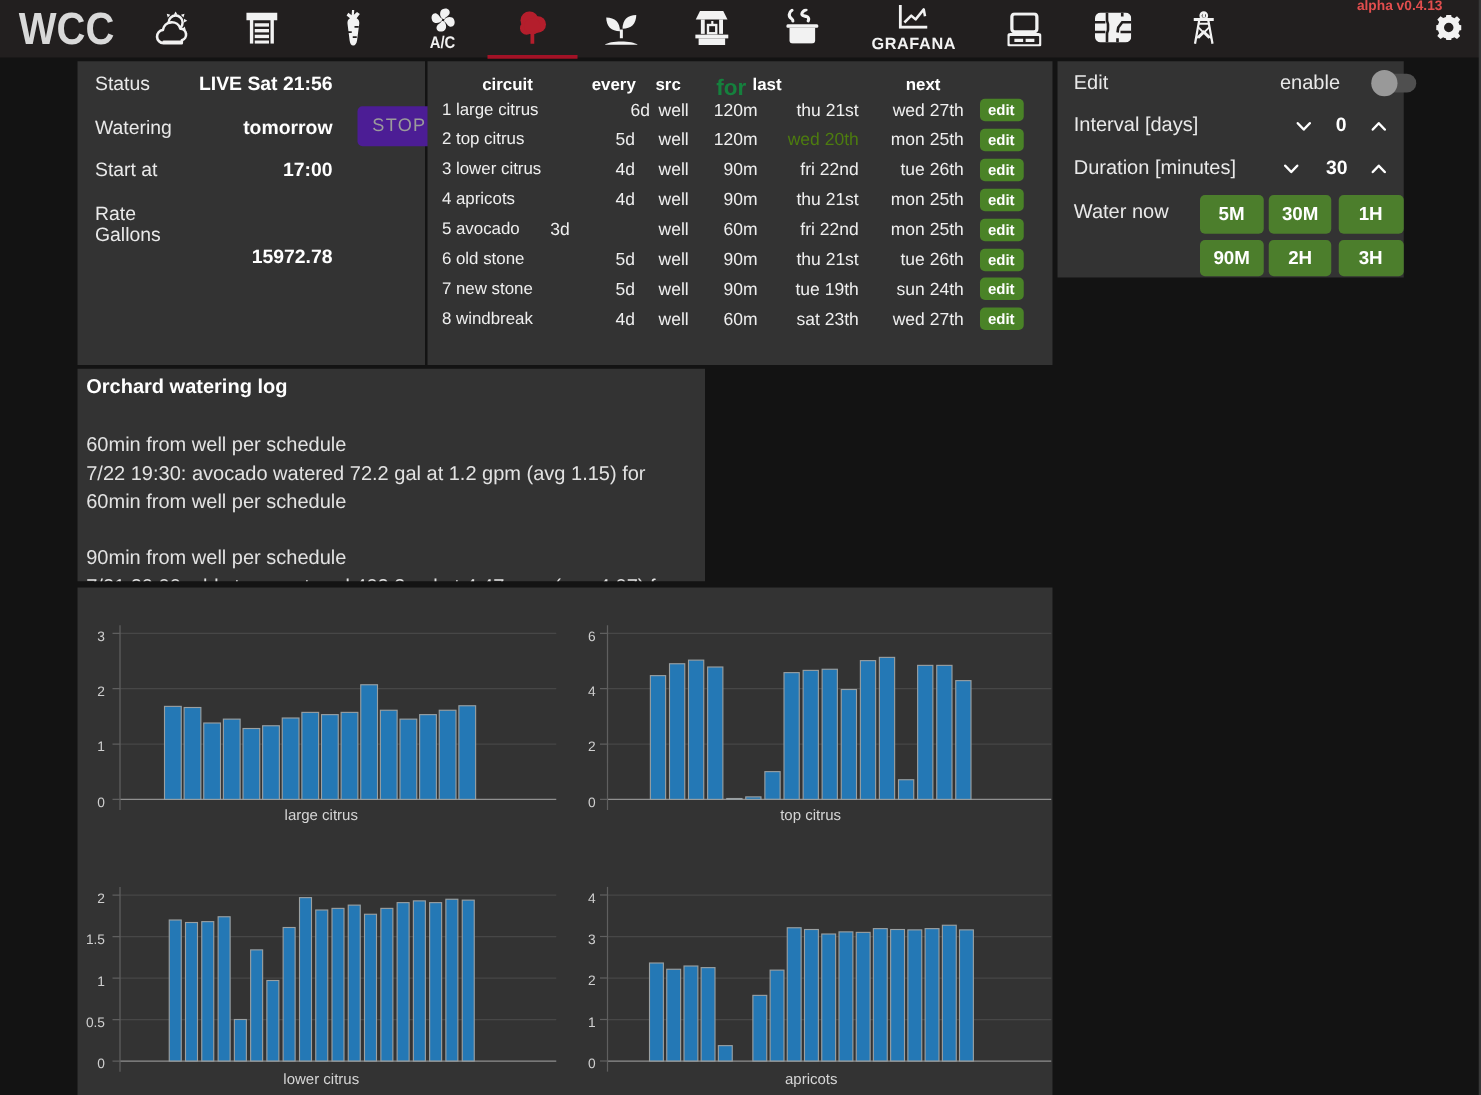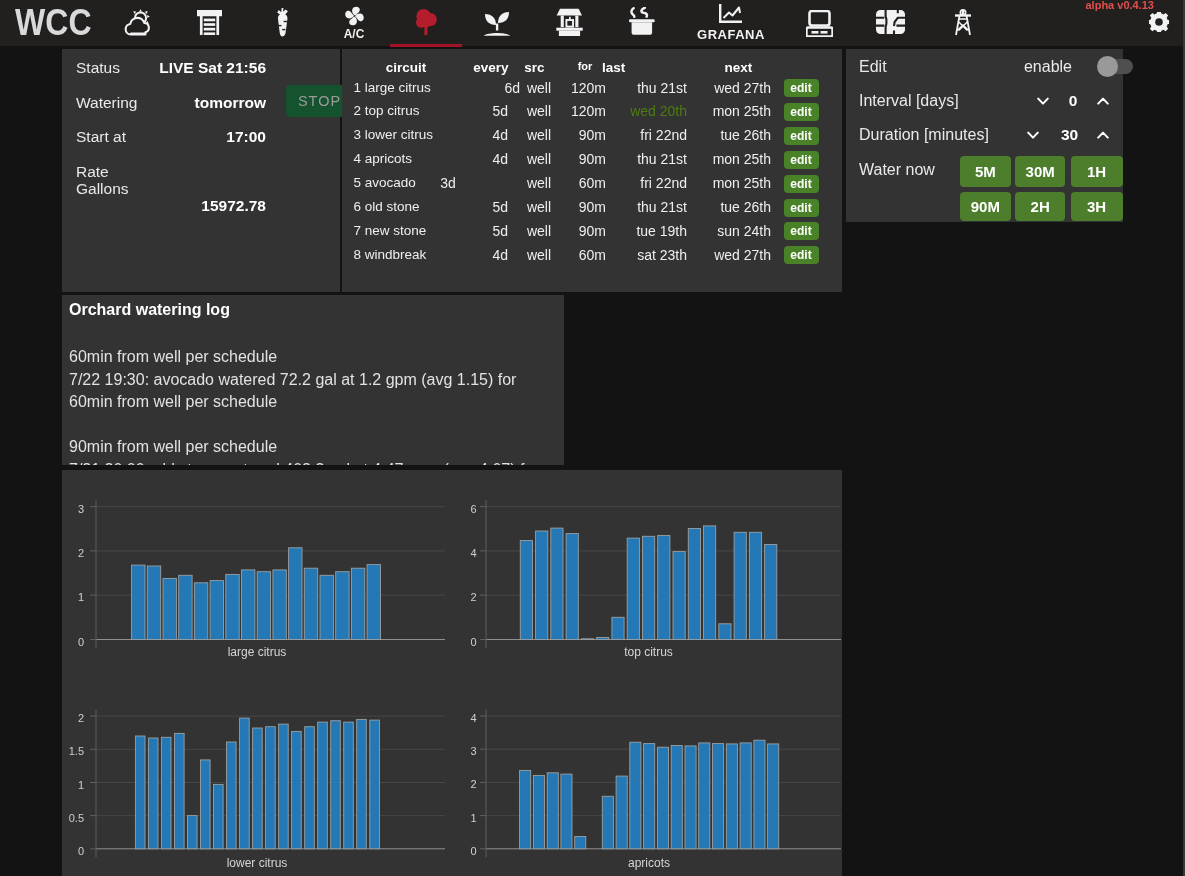--- a/index.html
+++ b/index.html
@@ -123,26 +123,26 @@
 <div class="panel" style="left:62px;top:49px;width:278px;height:243px;"></div>
 <div class="abs lbl" style="left:76px;top:59.0px;">Status</div>
 <div class="abs val" style="left:76px;top:59.0px;width:190px;text-align:right;">LIVE Sat 21:56</div>
 <div class="abs lbl" style="left:76px;top:93.5px;">Watering</div>
 <div class="abs val" style="left:76px;top:93.5px;width:190px;text-align:right;">tomorrow</div>
 <div class="abs lbl" style="left:76px;top:128.0px;">Start at</div>
 <div class="abs val" style="left:76px;top:128.0px;width:190px;text-align:right;">17:00</div>
 <div class="abs lbl" style="left:76px;top:162.5px;">Rate</div>
 <div class="abs lbl" style="left:76px;top:180px;text-align:right;">Gallons</div>
 <div class="abs val" style="left:76px;top:197.0px;width:190px;text-align:right;">15972.78</div>
-<div class="abs" style="left:286px;top:85px;width:67px;height:32px;background:#14532d;border-radius:4px;color:#9b9b9b;font-size:14.5px;letter-spacing:1px;display:flex;align-items:center;justify-content:center;">STOP</div>
+<div class="abs" style="left:286px;top:85px;width:67px;height:32px;background:#4c1d95;border-radius:4px;color:#9b9b9b;font-size:14.5px;letter-spacing:1px;display:flex;align-items:center;justify-content:center;">STOP</div>
 <div class="panel" style="left:342px;top:49px;width:500px;height:243px;"></div>
 <div class="abs" style="left:356px;top:60px;width:100px;text-align:center;color:#fff;font-size:13.5px;font-weight:bold;">circuit</div>
 <div class="abs" style="left:441px;top:60px;width:100px;text-align:center;color:#fff;font-size:13.5px;font-weight:bold;">every</div>
 <div class="abs" style="left:484.5px;top:60px;width:100px;text-align:center;color:#fff;font-size:13.5px;font-weight:bold;">src</div>
-<div class="abs" style="left:535px;top:60px;width:100px;text-align:center;color:#ffffff;font-size:11px;font-weight:bold;">for</div>
+<div class="abs" style="left:535px;top:60px;width:100px;text-align:center;color:#15803d;font-size:18px;font-weight:bold;">for</div>
 <div class="abs" style="left:602px;top:60px;width:100px;text-align:left;color:#fff;font-size:13.5px;font-weight:bold;">last</div>
 <div class="abs" style="left:688.5px;top:60px;width:100px;text-align:center;color:#fff;font-size:13.5px;font-weight:bold;">next</div>
 <div class="abs" style="left:353.5px;top:79.5px;color:#efefef;font-size:13.5px;">1 large citrus</div>
 <div class="abs" style="left:388px;top:79.5px;width:132px;text-align:right;color:#efefef;font-size:14px;">6d</div>
 <div class="abs" style="left:431px;top:79.5px;width:120px;text-align:right;color:#efefef;font-size:14px;">well</div>
 <div class="abs" style="left:486px;top:79.5px;width:120px;text-align:right;color:#efefef;font-size:14px;">120m</div>
 <div class="abs" style="left:567px;top:79.5px;width:120px;text-align:right;color:#efefef;font-size:14px;">thu 21st</div>
 <div class="abs" style="left:651px;top:79.5px;width:120px;text-align:right;color:#efefef;font-size:14px;">wed 27th</div>
 <div class="gbtn" style="left:441.5px;top:79.0px;width:35px;height:18px;font-size:12px;background:#4a8327;margin-left:342px;">edit</div>
 <div class="abs" style="left:353.5px;top:103.4px;color:#efefef;font-size:13.5px;">2 top citrus</div>

